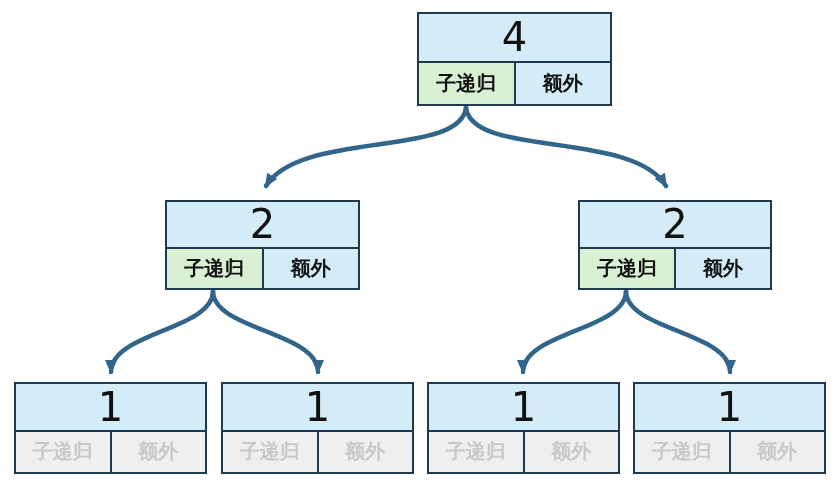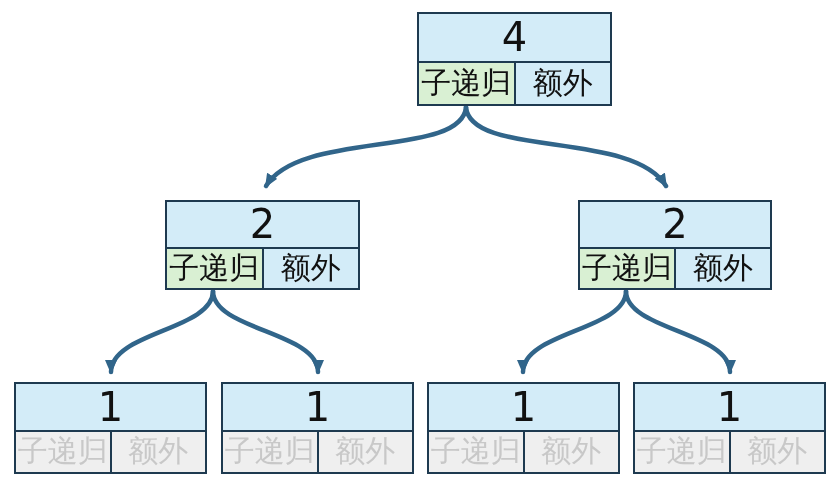--- a/index.html
+++ b/index.html
@@ -47,21 +47,22 @@
     font-size:40px;
     line-height:1;
   }
   .row{
     flex:47 0 0;
     display:flex;
     min-height:0;
   }
   .sub,.extra{
     flex:1 1 0;
-    font-size:30px;
+    font-size:20px;
+    font-weight:bold;
   }
   .sub{
     background:var(--sub-fill);
     border-right:2px solid var(--border);
   }
   .extra{
     background:var(--node-fill);
   }
   .node.dimmed .sub,
   .node.dimmed .extra{

